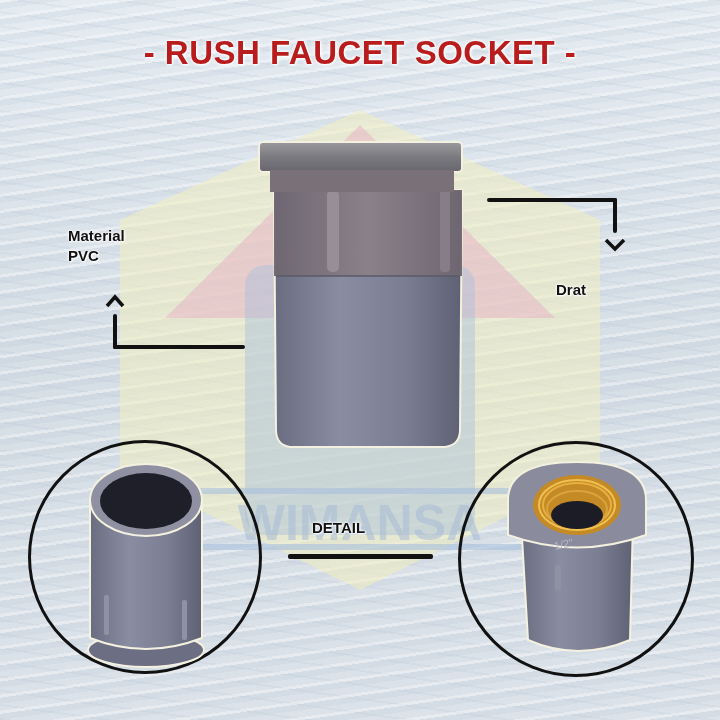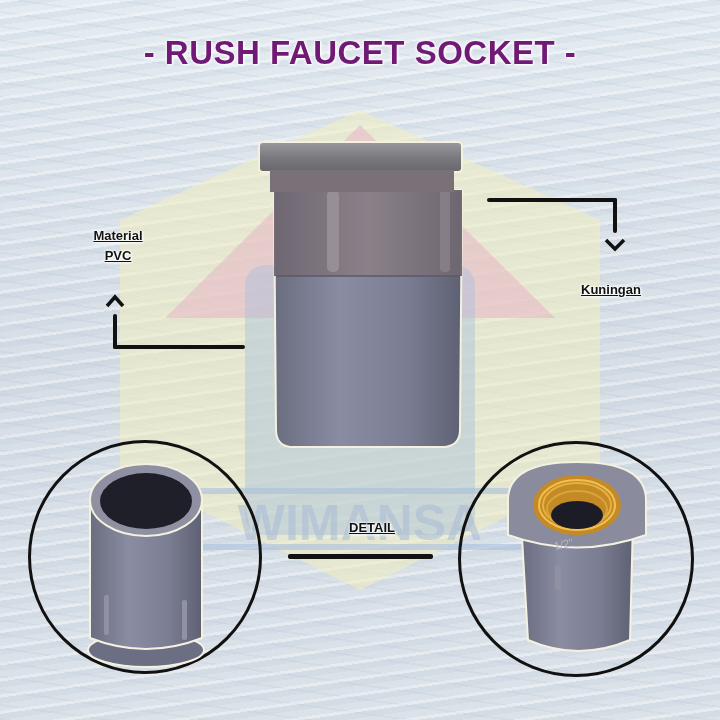--- a/index.html
+++ b/index.html
@@ -5,24 +5,24 @@
   html, body { margin: 0; padding: 0; }
   body { width: 720px; height: 720px; overflow: hidden; position: relative;
          font-family: "Liberation Sans", sans-serif; }
   .bg { position: absolute; inset: 0;
         background:
           repeating-linear-gradient(172deg, rgba(255,255,255,0.35) 0 3px, rgba(180,195,210,0.18) 3px 9px, rgba(255,255,255,0.0) 9px 16px),
           repeating-linear-gradient(8deg, rgba(150,170,190,0.10) 0 2px, rgba(255,255,255,0.0) 2px 14px),
           linear-gradient(180deg, #e4ebf1 0%, #d6dee6 50%, #dbe2e9 100%); }
   .watermark { position: absolute; left: 0; top: 0; width: 720px; height: 720px; }
   .title { position: absolute; top: 34px; left: 0; width: 720px; text-align: center;
-           font-size: 33px; font-weight: bold; color: #701a75; letter-spacing: 0.5px;
+           font-size: 33px; font-weight: bold; color: #b91c1c; letter-spacing: 0.5px;
            text-shadow: 0 0 3px #fff, 0 0 4px #fff, 1px 1px 2px #fff; }
-  .label { position: absolute; font-weight: bold; color: #111; font-size: 13px; text-align: center;
-           line-height: 20px; text-shadow: 0 0 3px #fff, 0 0 3px #fff, 1px 1px 2px #fff; text-decoration: underline; }
+  .label { position: absolute; font-weight: bold; color: #111; font-size: 15px; 
+           line-height: 20px; text-shadow: 0 0 3px #fff, 0 0 3px #fff, 1px 1px 2px #fff; }
   .label-material { left: 68px; top: 226px; width: 100px; }
   .label-drat { left: 556px; top: 280px; width: 110px; }
   .label-detail { left: 312px; top: 518px; width: 120px; }
   .line { position: absolute; background: #111; border-radius: 2px; }
   svg.overlay { position: absolute; inset: 0; }
   .circle { position: absolute; border: 3px solid #111; border-radius: 50%; box-sizing: border-box; }
 </style>
 </head>
 <body>
 
@@ -76,21 +76,21 @@
   <polyline points="606,240 615,249 624,240" fill="none" stroke="#111" stroke-width="3.5"></polyline>
 </svg>
 <div class="line" style="left:487px;top:198px;width:130px;height:4px;"></div>
 <div class="line" style="left:613px;top:198px;width:4px;height:35px;"></div>
 
 <div class="label label-material">
   <div>Material</div>
   <div>PVC</div>
 </div>
 <div class="label label-drat">
-  <div>Kuningan</div>
+  <div>Drat</div>
 </div>
 
 <div class="circle" style="left:28px;top:440px;width:234px;height:234px;"></div>
 <div class="circle" style="left:458px;top:441px;width:236px;height:236px;"></div>
 
 <svg class="overlay" viewBox="0 0 720 720">
 
   <g>
     <ellipse cx="146" cy="650" rx="58" ry="17" fill="#6c6e84" stroke="#f4f1e0" stroke-width="2"></ellipse>
     <path d="M90,500 L202,500 L202,638 Q146,660 90,638 Z" fill="url(#bodyGrad)" stroke="#f4f1e0" stroke-width="2"></path>

